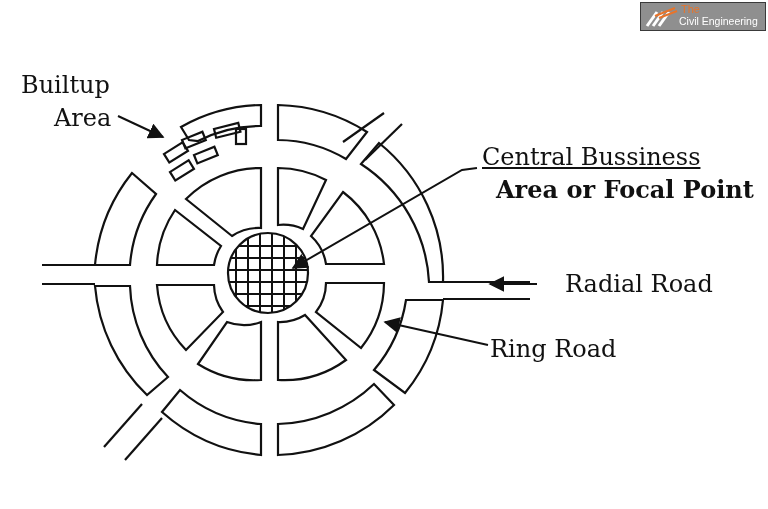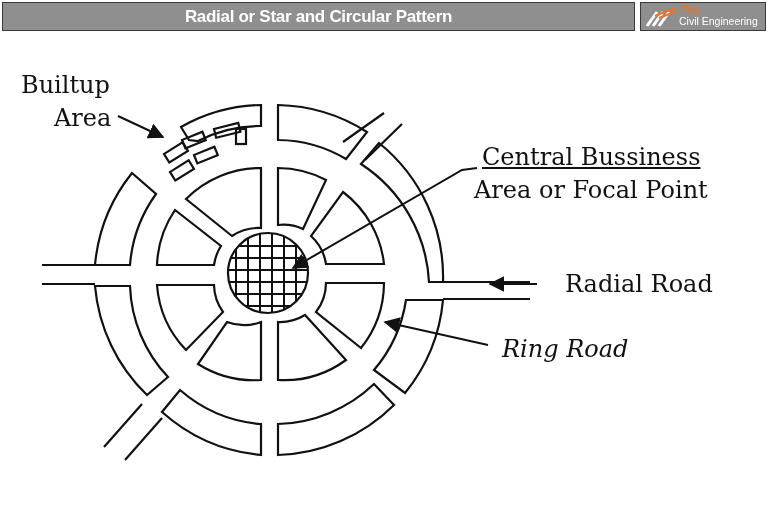--- a/index.html
+++ b/index.html
@@ -1,33 +1,30 @@
 <!DOCTYPE html>
 <html><head>
 <meta charset="utf-8">
 <style>
   html, body { margin: 0; padding: 0; background: #ffffff; }
   body { width: 768px; height: 509px; position: relative; overflow: hidden; font-family: "DejaVu Serif", serif; }
   .header { position: absolute; left: 0; top: 0; width: 768px; height: 34px; background: #ffffff; }
   .title-bar { position: absolute; left: 2px; top: 2px; width: 633px; height: 29px; background: #8f8f8f; border: 1px solid #3a3a3a; box-sizing: border-box; display: flex; align-items: center; justify-content: center; }
   .title-text { color: #ffffff; font-family: "Liberation Sans", sans-serif; font-weight: bold; font-size: 17px; letter-spacing: -0.3px; }
   .logo-box { position: absolute; left: 640px; top: 2px; width: 126px; height: 29px; background: #8f8f8f; border: 1px solid #3a3a3a; box-sizing: border-box; }
-  .logo-the { position: absolute; left: 40px; top: 0px; color: #e8742a; font-family: "Liberation Sans", sans-serif; font-weight: bold; font-size: 11px; }
+  .logo-the { position: absolute; left: 40px; top: 0px; color: #e8742a; font-family: "Liberation Sans", sans-serif; font-weight: normal; font-size: 11px; }
   .logo-name { position: absolute; left: 38px; top: 12px; color: #ffffff; font-family: "Liberation Sans", sans-serif; font-size: 10.5px; }
   .logo-mark { position: absolute; left: 4px; top: 3px; }
   .diagram { position: absolute; left: 0; top: 0; }
   .label { position: absolute; color: #111; font-family: "DejaVu Serif", serif; font-size: 24px; line-height: 1; white-space: nowrap; }
 </style>
 </head>
 <body>
 
 <div class="header">
-  <div class="title-bar">
-    <span class="title-text">Radial or Star and Circular Pattern</span>
-  </div>
   <div class="logo-box">
     <svg class="logo-mark" width="34" height="22" viewBox="0 0 34 22">
       <path d="M2 20 L12 6" stroke="#ffffff" stroke-width="3"></path>
       <path d="M8 20 L18 6" stroke="#ffffff" stroke-width="3"></path>
       <path d="M14 20 L24 6" stroke="#ffffff" stroke-width="3"></path>
       <path d="M10 10 L30 2" stroke="#e8742a" stroke-width="2"></path>
       <path d="M14 12 L32 5" stroke="#e8742a" stroke-width="2"></path>
     </svg>
     <span class="logo-the">The</span>
     <span class="logo-name">Civil Engineering</span>
@@ -90,15 +87,15 @@
     <path d="M118 116 L163 137" marker-end="url(#arrow)"></path>
     <path d="M477 168 L462 170 L293 268" marker-end="url(#arrow)"></path>
     <path d="M537 284 L490 284" marker-end="url(#arrow)"></path>
     <path d="M488 345 L385 322" marker-end="url(#arrow)"></path>
   </g>
 </svg>
 
 <div class="label" style="left:21px; top:73px;">Builtup</div>
 <div class="label" style="left:42px; top:106px;margin-left:12px;">Area</div>
 <div class="label" style="left:482px; top:145px;text-decoration:underline;">Central Bussiness</div>
-<div class="label" style="left:474px; top:178px;">Area or Focal Point</div>
+<div class="label" style="left:496px; top:178px;font-weight:bold;">Area or Focal Point</div>
 <div class="label" style="left:541px; top:272px;margin-left:24px;">Radial Road</div>
-<div class="label" style="left:502px; top:337px;font-style:italic;">Ring Road</div>
+<div class="label" style="left:490px; top:337px;">Ring Road</div>
 
 </body></html>

